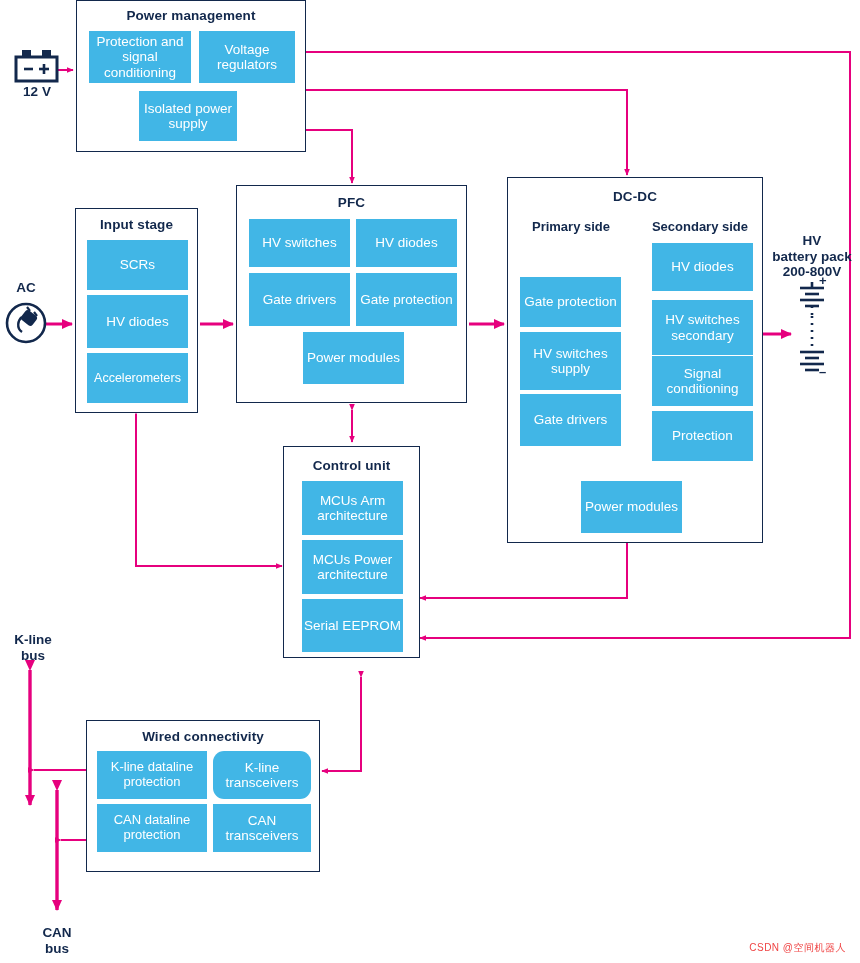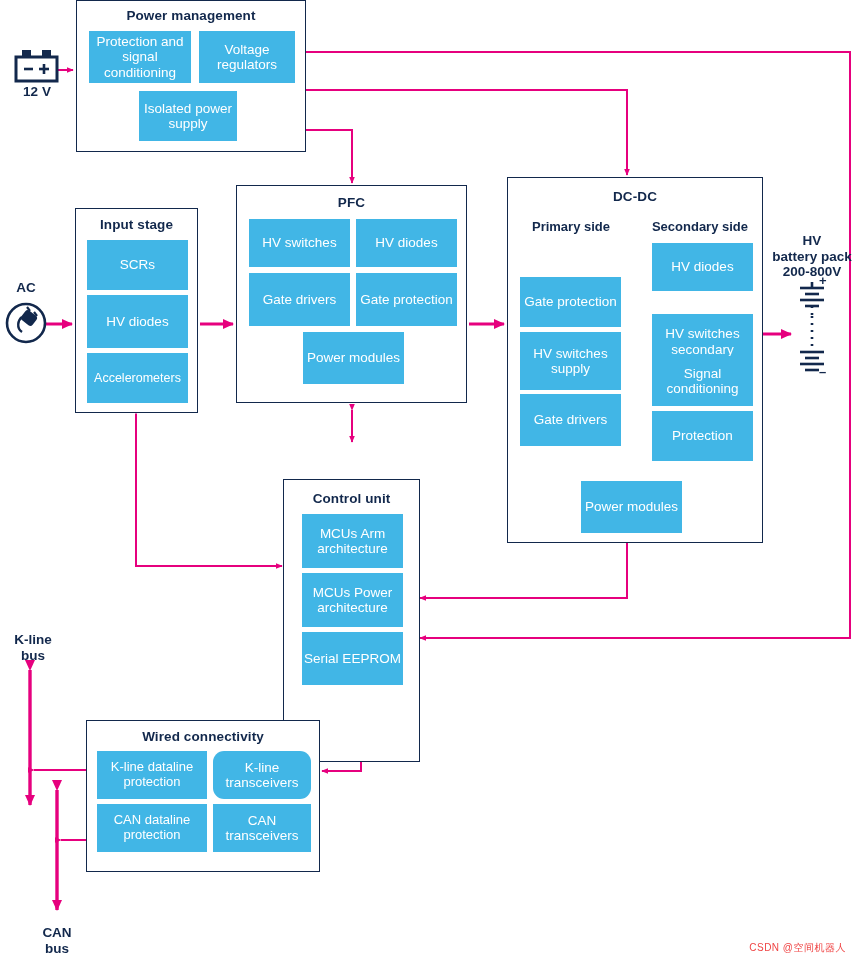--- a/index.html
+++ b/index.html
@@ -149,28 +149,28 @@
   <div class="group" style="left:507px;top:177px;width:256px;height:366px;">
     <div class="group-title" style="top:11px;">DC-DC</div>
     <div class="sub-title" style="left:8px;top:41px;width:110px;">Primary side</div>
     <div class="sub-title" style="left:131px;top:41px;width:122px;">Secondary side</div>
 
     <div class="blk" style="left:12px;top:99px;width:101px;height:50px;">Gate protection</div>
     <div class="blk" style="left:12px;top:154px;width:101px;height:58px;">HV switches supply</div>
     <div class="blk" style="left:12px;top:216px;width:101px;height:52px;">Gate drivers</div>
 
     <div class="blk" style="left:144px;top:65px;width:101px;height:48px;">HV diodes</div>
-    <div class="blk" style="left:144px;top:136px;width:101px;height:55px;">HV switches secondary</div>
+    <div class="blk" style="left:144px;top:122px;width:101px;height:55px;">HV switches secondary</div>
     <div class="blk" style="left:144px;top:178px;width:101px;height:50px;">Signal conditioning</div>
     <div class="blk" style="left:144px;top:233px;width:101px;height:50px;text-align:center;">Protection</div>
 
     <div class="blk" style="left:73px;top:303px;width:101px;height:52px;">Power modules</div>
   </div>
 
-  <div class="group" style="left:283px;top:446px;width:137px;height:283px;margin-top:33px;">
+  <div class="group" style="left:283px;top:446px;width:137px;height:212px;">
     <div class="group-title" style="top:11px;">Control unit</div>
     <div class="blk" style="left:18px;top:34px;width:101px;height:54px;">MCUs Arm architecture</div>
     <div class="blk" style="left:18px;top:93px;width:101px;height:54px;">MCUs Power architecture</div>
     <div class="blk" style="left:18px;top:152px;width:101px;height:53px;">Serial EEPROM</div>
   </div>
 
   <div class="group" style="left:86px;top:720px;width:234px;height:152px;">
     <div class="group-title" style="top:8px;">Wired connectivity</div>
     <div class="blk" style="left:10px;top:30px;width:110px;height:48px;font-size:13px;">K-line dataline protection</div>
     <div class="blk" style="left:126px;top:30px;width:98px;height:48px;border-radius:11px;">K-line transceivers</div>

